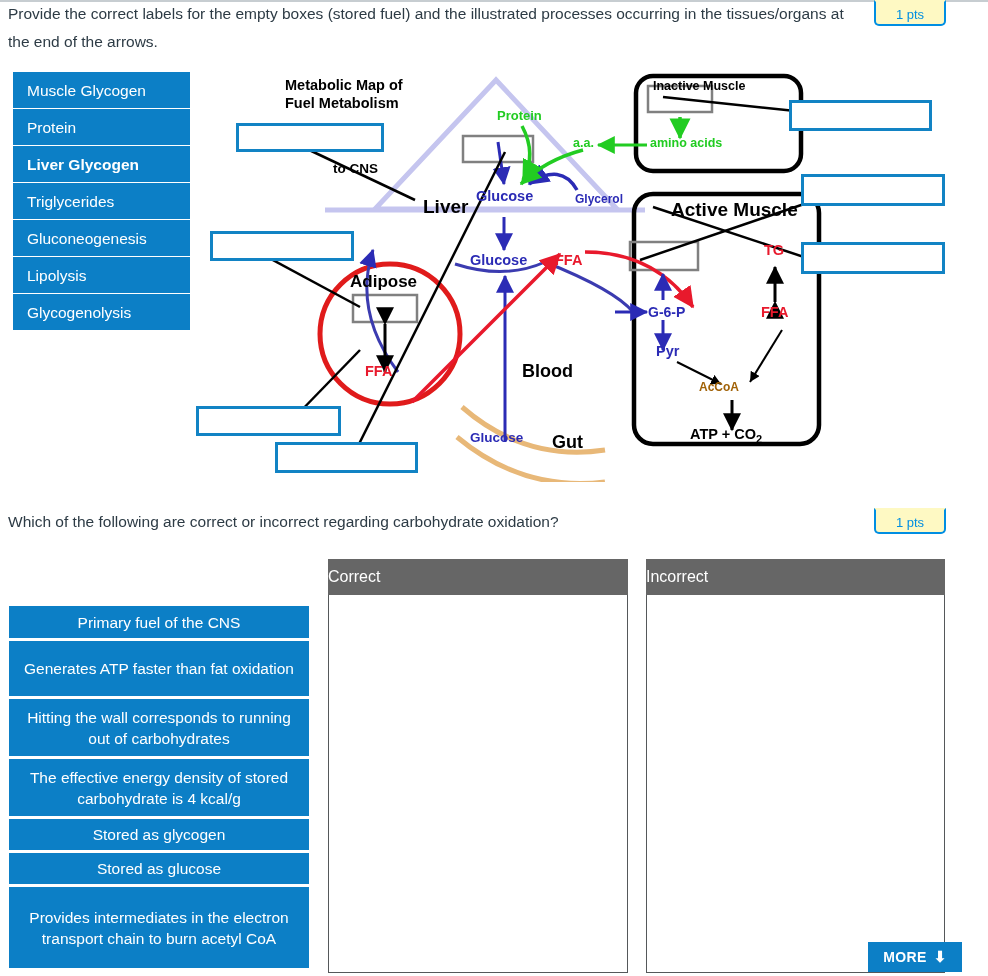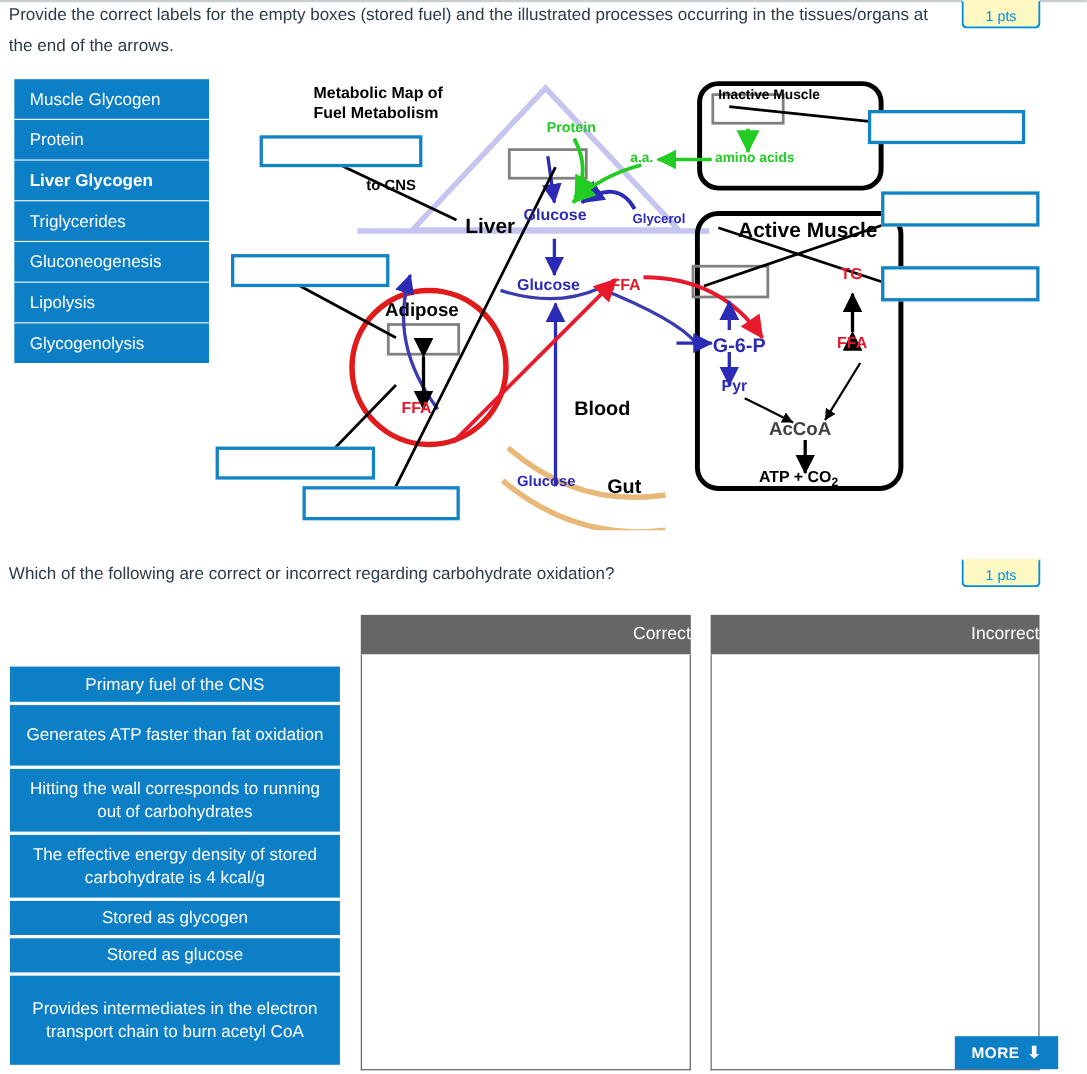--- a/index.html
+++ b/index.html
@@ -38,21 +38,21 @@
   #diagram{position:absolute;left:185px;top:62px;width:803px;height:420px;}
   #diagram svg{position:absolute;left:0;top:0;}
 
   .drop-box{
     position:absolute;border:3px solid #1283c4;background:#fff;box-sizing:border-box;
   }
 
   
   .bucket-head{
     position:absolute;background:#666666;color:#fff;
-    font-size:16px;text-align:right;line-height:36px;height:36px;
+    font-size:16px;text-align:left;line-height:36px;height:36px;
     box-sizing:border-box;
   }
   .bucket-body{
     position:absolute;border:1px solid #55585a;border-top:none;background:#fff;box-sizing:border-box;
   }
   #more-btn{
     position:absolute;left:868px;top:942px;width:94px;height:30px;
     background:#0c7fc6;color:#fff;font-size:14px;font-weight:bold;
     display:flex;align-items:center;justify-content:center;gap:7px;
     letter-spacing:.4px;
@@ -168,25 +168,25 @@
   <div style="position:absolute;left:486px;top:137px;font-size:19px;font-weight:bold;color:#000;">Active Muscle</div>
 
   <div style="position:absolute;left:285px;top:190px;font-size:14.5px;font-weight:bold;color:#2b2bb5;">Glucose</div>
   <div style="position:absolute;left:370px;top:190px;font-size:14.5px;font-weight:bold;color:#e8192c;">FFA</div>
   <div style="position:absolute;left:165px;top:210px;font-size:17px;font-weight:bold;color:#000;">Adipose</div>
   <div style="position:absolute;left:180px;top:301px;font-size:14.5px;font-weight:bold;color:#e8192c;">FFA</div>
   <div style="position:absolute;left:337px;top:299px;font-size:18px;font-weight:bold;color:#000;">Blood</div>
   <div style="position:absolute;left:285px;top:368px;font-size:13.5px;font-weight:bold;color:#2b2bb5;">Glucose</div>
   <div style="position:absolute;left:367px;top:370px;font-size:18px;font-weight:bold;color:#000;">Gut</div>
 
-  <div style="position:absolute;left:463px;top:242px;font-size:18px;font-weight:bold;color:#2b2bb5;">G-6-P</div>
+  <div style="position:absolute;left:463px;top:242px;font-size:14px;font-weight:bold;color:#2b2bb5;">G-6-P</div>
   <div style="position:absolute;left:471px;top:281px;font-size:14.5px;font-weight:bold;color:#2b2bb5;">Pyr</div>
   <div style="position:absolute;left:579px;top:180px;font-size:14.5px;font-weight:bold;color:#e8192c;">TG</div>
   <div style="position:absolute;left:576px;top:242px;font-size:14.5px;font-weight:bold;color:#e8192c;">FFA</div>
-  <div style="position:absolute;left:514px;top:318px;font-size:17px;font-weight:bold;color:#404040;">AcCoA</div>
+  <div style="position:absolute;left:514px;top:318px;font-size:12px;font-weight:bold;color:#a16207;">AcCoA</div>
   <div style="position:absolute;left:505px;top:364px;font-size:14.5px;font-weight:bold;color:#000;"><span>ATP + CO</span><sub style="font-size:11px;">2</sub></div>
 </div>
 
 <div class="drop-box" style="left:236px;top:123px;width:148px;height:29px;"></div>
 <div class="drop-box" style="left:210px;top:231px;width:144px;height:30px;"></div>
 <div class="drop-box" style="left:196px;top:406px;width:145px;height:30px;"></div>
 <div class="drop-box" style="left:275px;top:442px;width:143px;height:31px;"></div>
 <div class="drop-box" style="left:789px;top:100px;width:143px;height:31px;"></div>
 <div class="drop-box" style="left:801px;top:174px;width:144px;height:32px;"></div>
 <div class="drop-box" style="left:801px;top:242px;width:144px;height:32px;"></div>

